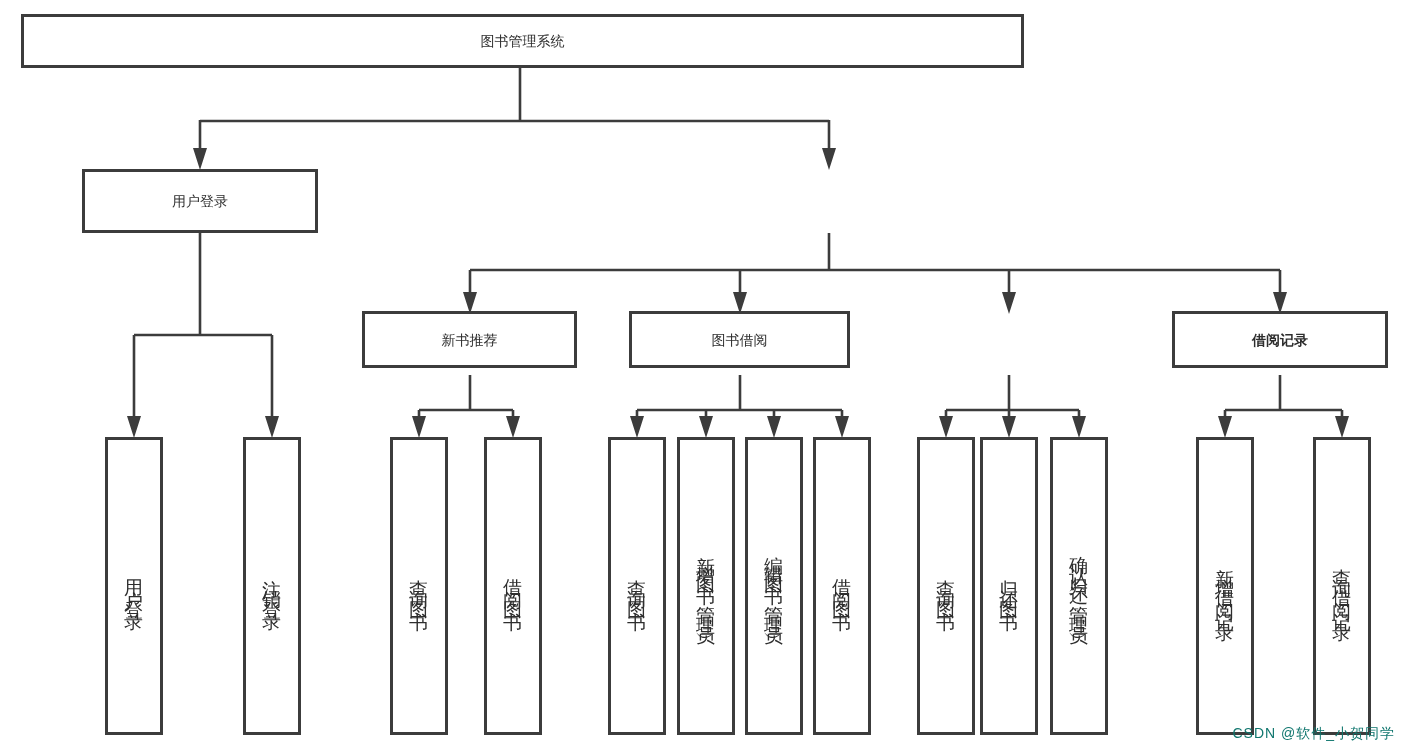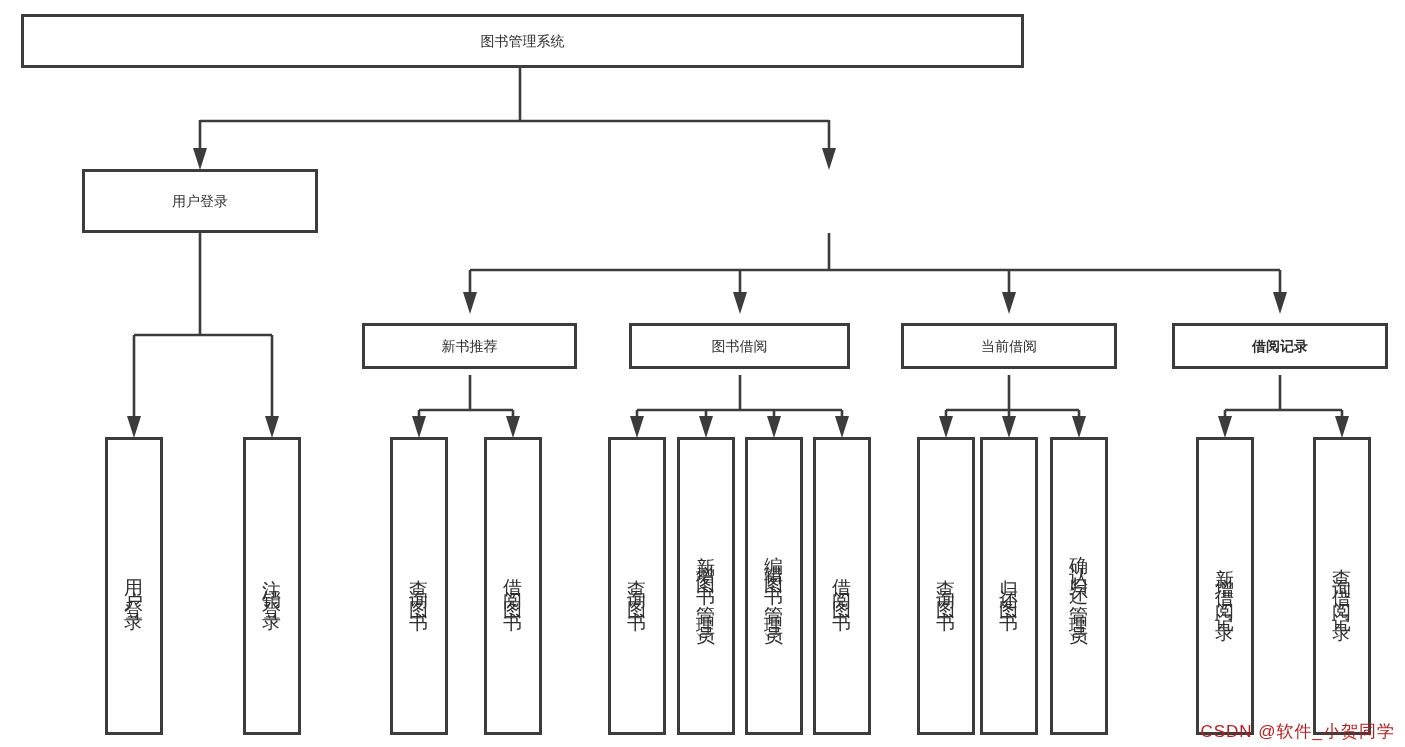--- a/index.html
+++ b/index.html
@@ -29,39 +29,39 @@
     display: flex;
     align-items: center;
     justify-content: center;
     color: #2e2e2e;
     font-size: 14px;
     line-height: 1;
     white-space: nowrap;
   }
   .lvl1 { left: 21px; top: 14px; width: 1003px; height: 54px; }
   .lvl2 { top: 169px; height: 64px; }
-  .lvl3 { top: 323px; height: 46px; }
+  .lvl3 { top: 311px; height: 57px; }
   .vnode {
     top: 437px;
     width: 58px;
     height: 298px;
     font-size: 19px;
   }
   .vnode .vtext {
     writing-mode: vertical-rl;
     text-orientation: mixed;
     letter-spacing: 11px;
     white-space: nowrap;
   }
   #watermark {
     position: absolute;
     right: 10px;
     bottom: 4px;
-    font-size: 17px;
-    color: #b91c1c;
+    font-size: 14px;
+    color: #0f766e;
     letter-spacing: 1px;
     white-space: nowrap;
   }
 </style>
 </head>
 <body>
 
 <div id="stage">
 
   <svg id="wires" width="1405" height="747" viewBox="0 0 1405 747">
@@ -128,23 +128,20 @@
   <div class="node lvl2" style="left:82px; width:236px;">
     <span>用户登录</span>
   </div>
 
   <div class="node lvl3" style="left:362px; width:215px;">
     <span>新书推荐</span>
   </div>
   <div class="node lvl3" style="left:629px; width:221px;">
     <span>图书借阅</span>
   </div>
-  <div class="node lvl3" style="left:901px; width:216px;">
-    <span>当前借阅</span>
-  </div>
   <div class="node lvl3" style="left:1172px; width:216px;font-weight:bold;">
     <span>借阅记录</span>
   </div>
 
   <div class="node vnode" style="left:105px;">
     <span class="vtext">用户登录</span>
   </div>
   <div class="node vnode" style="left:243px;">
     <span class="vtext">注销登录</span>
   </div>

